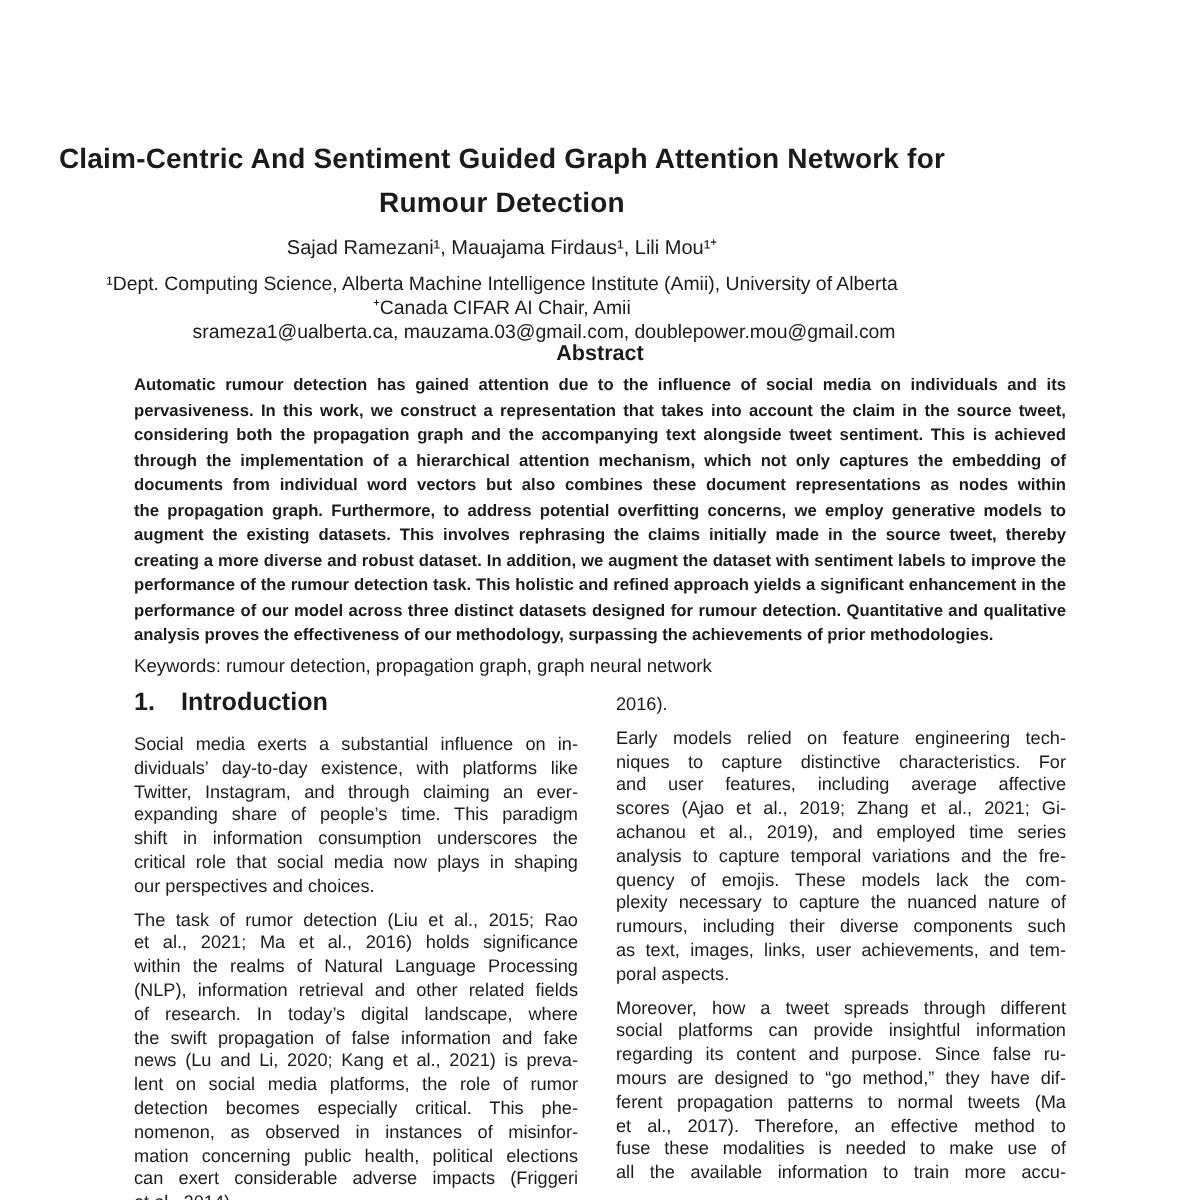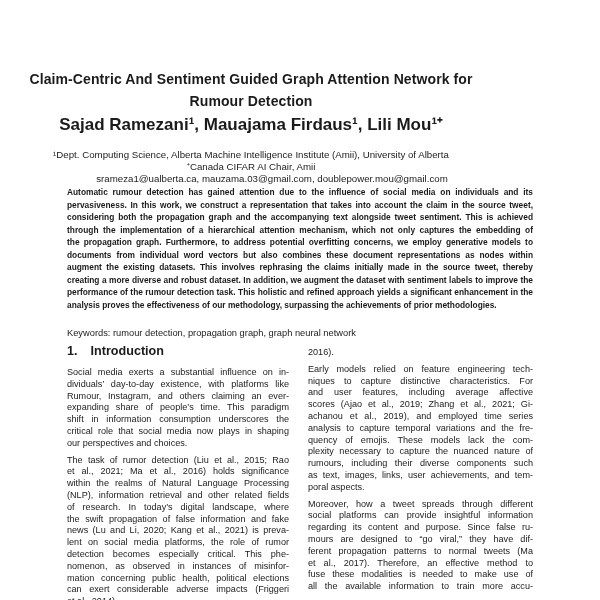--- a/index.html
+++ b/index.html
@@ -6,21 +6,21 @@
   body {
     width: 600px; height: 600px;
     background: var(--bg, #ffffff);
     color: var(--fg, #1b1b1b);
     font-family: "Liberation Sans", sans-serif;
   }
   .page { position: relative; width: 600px; height: 600px; overflow: hidden; background: var(--bg, #ffffff); }
 
   .header { position: absolute; top: 69px; left: 0; width: 502px; text-align: center; }
   .title { font-size: 14px; font-weight: bold; line-height: 21.5px; margin: 0 0 6px 0; letter-spacing: 0.1px; }
-  .authors { font-size: 17px; font-weight: bold; line-height: 14.5px; margin-bottom: 16px; }
+  .authors { font-size: 10px; font-weight: normal; line-height: 14.5px; margin-bottom: 4px; }
   .affil { font-size: 9.7px; line-height: 12.4px; }
   .emails { font-size: 9.7px; line-height: 12.4px; padding-left: 42px; }
 
   .abstract-heading { position: absolute; top: 171px; left: 0; width: 600px; text-align: center; font-size: 10.8px; font-weight: bold; }
   .abstract-body { position: absolute; top: 186px; left: 67px; width: 466px; font-size: 8.35px; line-height: 12.55px; }
   .abstract-body .line { height: 12.55px; font-weight: bold; }
 
   .line { text-align: justify; text-align-last: justify; overflow: hidden; }
   .line.end { text-align-last: left; }
   .para { margin: 0 0 5px 0; }
@@ -46,47 +46,49 @@
     <h1 class="title">
       <div>Claim-Centric And Sentiment Guided Graph Attention Network for</div>
       <div>Rumour Detection</div>
     </h1>
     <div class="authors">Sajad Ramezani¹, Mauajama Firdaus¹, Lili Mou¹⁺</div>
     <div class="affil">¹Dept. Computing Science, Alberta Machine Intelligence Institute (Amii), University of Alberta</div>
     <div class="affil">⁺Canada CIFAR AI Chair, Amii</div>
     <div class="emails">srameza1@ualberta.ca, mauzama.03@gmail.com, doublepower.mou@gmail.com</div>
   </div>
 
+  <div class="abstract-heading">Abstract</div>
   <div class="abstract-body">
       <div class="para">
         <div class="line">Automatic rumour detection has gained attention due to the influence of social media on individuals and its</div>
         <div class="line">pervasiveness.  In this work, we construct a representation that takes into account the claim in the source tweet,</div>
         <div class="line">considering both the propagation graph and the accompanying text alongside tweet sentiment.  This is achieved</div>
         <div class="line">through the implementation of a hierarchical attention mechanism, which not only captures the embedding of</div>
+        <div class="line">documents from individual word vectors but also combines these document representations as nodes within</div>
         <div class="line">the propagation graph.  Furthermore, to address potential overfitting concerns, we employ generative models to</div>
-        <div class="line">documents from individual word vectors but also combines these document representations as nodes within</div>
         <div class="line">augment the existing datasets.  This involves rephrasing the claims initially made in the source tweet, thereby</div>
         <div class="line">creating a more diverse and robust dataset.  In addition, we augment the dataset with sentiment labels to improve the</div>
         <div class="line">performance of the rumour detection task. This holistic and refined approach yields a significant enhancement in the</div>
+        <div class="line">performance of our model across three distinct datasets designed for rumour detection. Quantitative and qualitative</div>
         <div class="line end">analysis proves the effectiveness of our methodology, surpassing the achievements of prior methodologies.</div>
       </div>
     </div>
 
   <div class="keywords"><span class="kw-label">Keywords:</span><span> rumour detection, propagation graph, graph neural network</span></div>
 
   <div class="columns">
     <div class="col col-left">
       <div class="col-heading">
         <span class="sec-num">1.</span><span>Introduction</span>
       </div>
       <div>
           <div class="para">
             <div class="line">Social media exerts a substantial influence on in-</div>
             <div class="line">dividuals’ day-to-day existence, with platforms like</div>
-            <div class="line">Rumour, Instagram, and others claiming an ever-</div>
+            <div class="line">Twitter, Instagram, and through claiming an ever-</div>
             <div class="line">expanding share of people’s time.  This paradigm</div>
             <div class="line">shift in information consumption underscores the</div>
             <div class="line">critical role that social media now plays in shaping</div>
             <div class="line end">our perspectives and choices.</div>
           </div>
           <div class="para">
             <div class="line">The task of rumor detection (Liu et al., 2015; Rao</div>
             <div class="line">et al., 2021;  Ma et al., 2016)  holds significance</div>
             <div class="line">within the realms of Natural Language Processing</div>
             <div class="line">(NLP), information retrieval and other related fields</div>
@@ -117,21 +119,21 @@
             <div class="line">quency of emojis.  These models lack the com-</div>
             <div class="line">plexity necessary to capture the nuanced nature of</div>
             <div class="line">rumours, including their diverse components such</div>
             <div class="line">as text, images, links, user achievements, and tem-</div>
             <div class="line end">poral aspects.</div>
           </div>
           <div class="para">
             <div class="line">Moreover, how a tweet spreads through different</div>
             <div class="line">social platforms can provide insightful information</div>
             <div class="line">regarding its content and purpose.  Since false ru-</div>
-            <div class="line">mours are designed to “go viral,” they have dif-</div>
+            <div class="line">mours are designed to “go method,” they have dif-</div>
             <div class="line">ferent propagation patterns to normal tweets (Ma</div>
             <div class="line">et al., 2017).  Therefore, an effective method to</div>
             <div class="line">fuse these modalities is needed to make use of</div>
             <div class="line">all the available information to train more accu-</div>
           </div>
         </div>
     </div>
   </div>
 
 </div>

